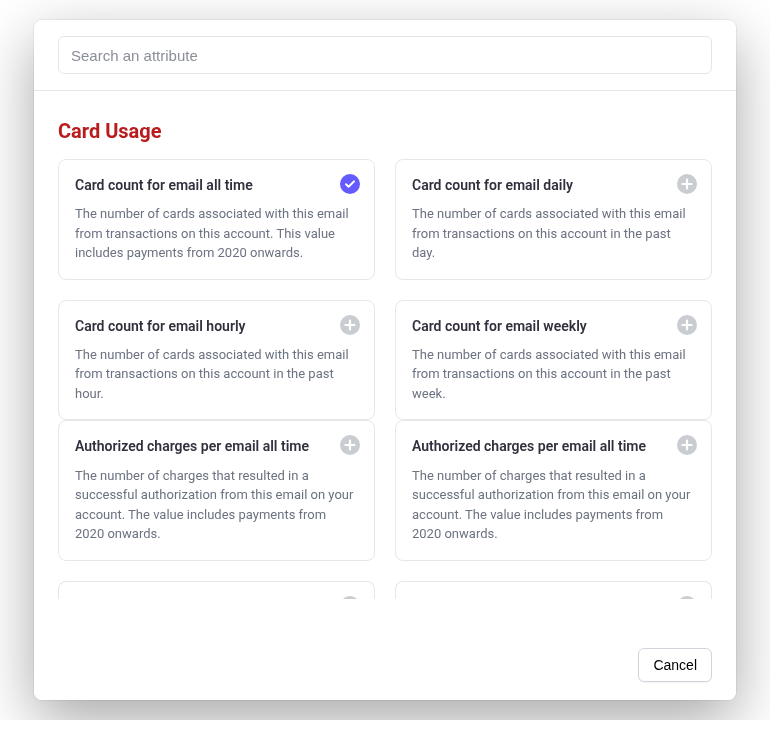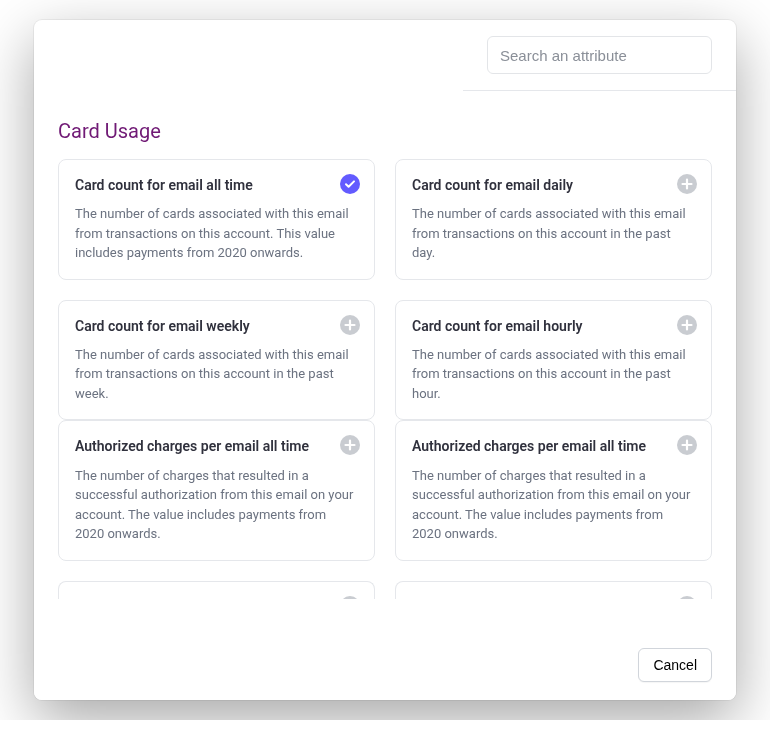--- a/index.html
+++ b/index.html
@@ -18,21 +18,20 @@
     .modal {
       width: 702px;
       height: 680px;
       background: #fff;
       border-radius: 8px;
       box-shadow: 0 20px 60px rgba(0,0,0,0.35), 0 0 0 1px rgba(0,0,0,0.05);
       display: flex;
       flex-direction: column;
       overflow: hidden;
       position: relative;
-      align-items: flex-end;
     }
     .search-wrapper {
       padding: 16px 24px;
       border-bottom: 1px solid #e5e7eb;
     }
     .search-input {
       width: 100%;
       height: 38px;
       border: 1px solid #e3e5e8;
       border-radius: 6px;
@@ -45,22 +44,22 @@
       color: #8a8f98;
     }
     .content {
       flex: 1;
       overflow-y: hidden;
       padding: 0 24px 0 24px;
       position: relative;
     }
     .section-title {
       font-size: 20px;
-      font-weight: 400;
-      color: #701a75;
+      font-weight: 700;
+      color: #b91c1c;
       margin-top: 28px;
       margin-bottom: 16px;
     }
     .grid {
       display: grid;
       grid-template-columns: 1fr 1fr;
       gap: 20px;
     }
     .card {
       border: 1px solid #e5e7eb;
@@ -185,32 +184,32 @@
         <div class="card-title">Card count for email daily</div>
         <div class="card-desc">The number of cards associated with this email from transactions on this account in the past day.</div>
         <div class="card-icon">
           <svg width="20" height="20" viewBox="0 0 20 20">
               <circle cx="10" cy="10" r="10" fill="#c9ccd1"></circle>
               <path d="M10 5.5 V14.5 M5.5 10 H14.5" stroke="#fff" stroke-width="2.2" stroke-linecap="round"></path>
             </svg>
         </div>
       </div>
       <div class="card">
+        <div class="card-title">Card count for email hourly</div>
+        <div class="card-desc">The number of cards associated with this email from transactions on this account in the past hour.</div>
+        <div class="card-icon">
+          <svg width="20" height="20" viewBox="0 0 20 20">
+              <circle cx="10" cy="10" r="10" fill="#c9ccd1"></circle>
+              <path d="M10 5.5 V14.5 M5.5 10 H14.5" stroke="#fff" stroke-width="2.2" stroke-linecap="round"></path>
+            </svg>
+        </div>
+      </div>
+      <div class="card">
         <div class="card-title">Card count for email weekly</div>
         <div class="card-desc">The number of cards associated with this email from transactions on this account in the past week.</div>
-        <div class="card-icon">
-          <svg width="20" height="20" viewBox="0 0 20 20">
-              <circle cx="10" cy="10" r="10" fill="#c9ccd1"></circle>
-              <path d="M10 5.5 V14.5 M5.5 10 H14.5" stroke="#fff" stroke-width="2.2" stroke-linecap="round"></path>
-            </svg>
-        </div>
-      </div>
-      <div class="card">
-        <div class="card-title">Card count for email hourly</div>
-        <div class="card-desc">The number of cards associated with this email from transactions on this account in the past hour.</div>
         <div class="card-icon">
           <svg width="20" height="20" viewBox="0 0 20 20">
               <circle cx="10" cy="10" r="10" fill="#c9ccd1"></circle>
               <path d="M10 5.5 V14.5 M5.5 10 H14.5" stroke="#fff" stroke-width="2.2" stroke-linecap="round"></path>
             </svg>
         </div>
       </div>
     </div>
 
 

